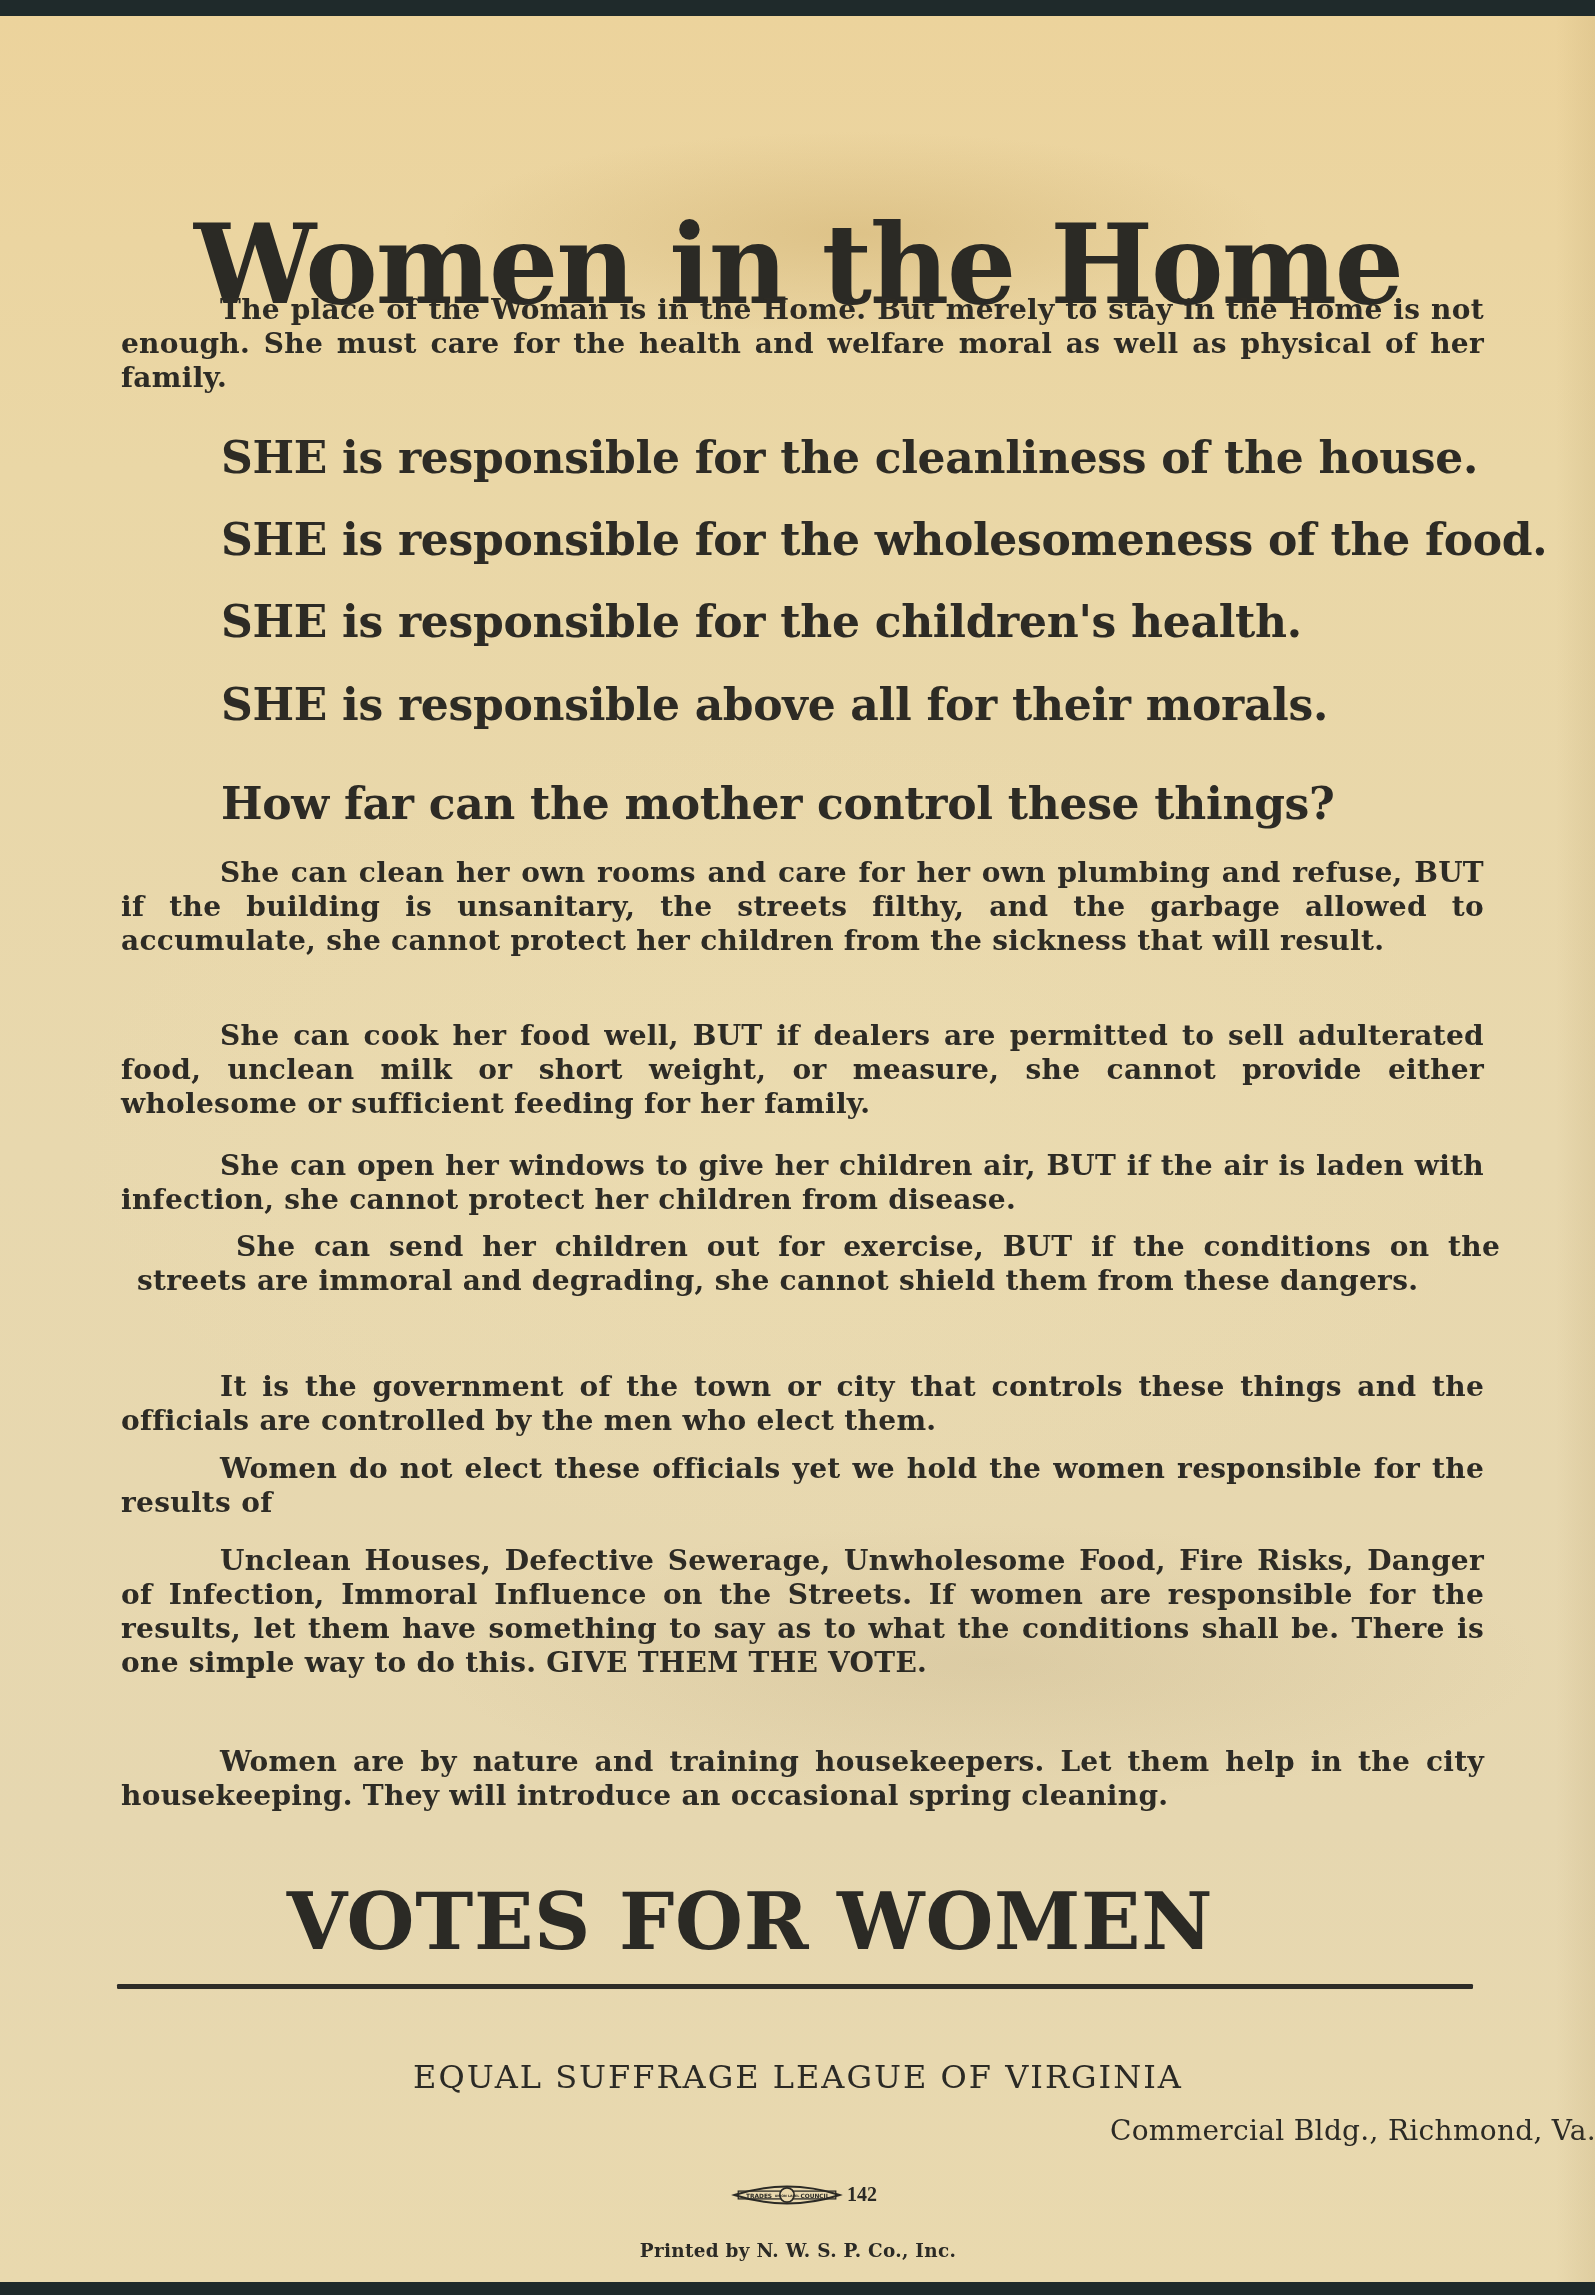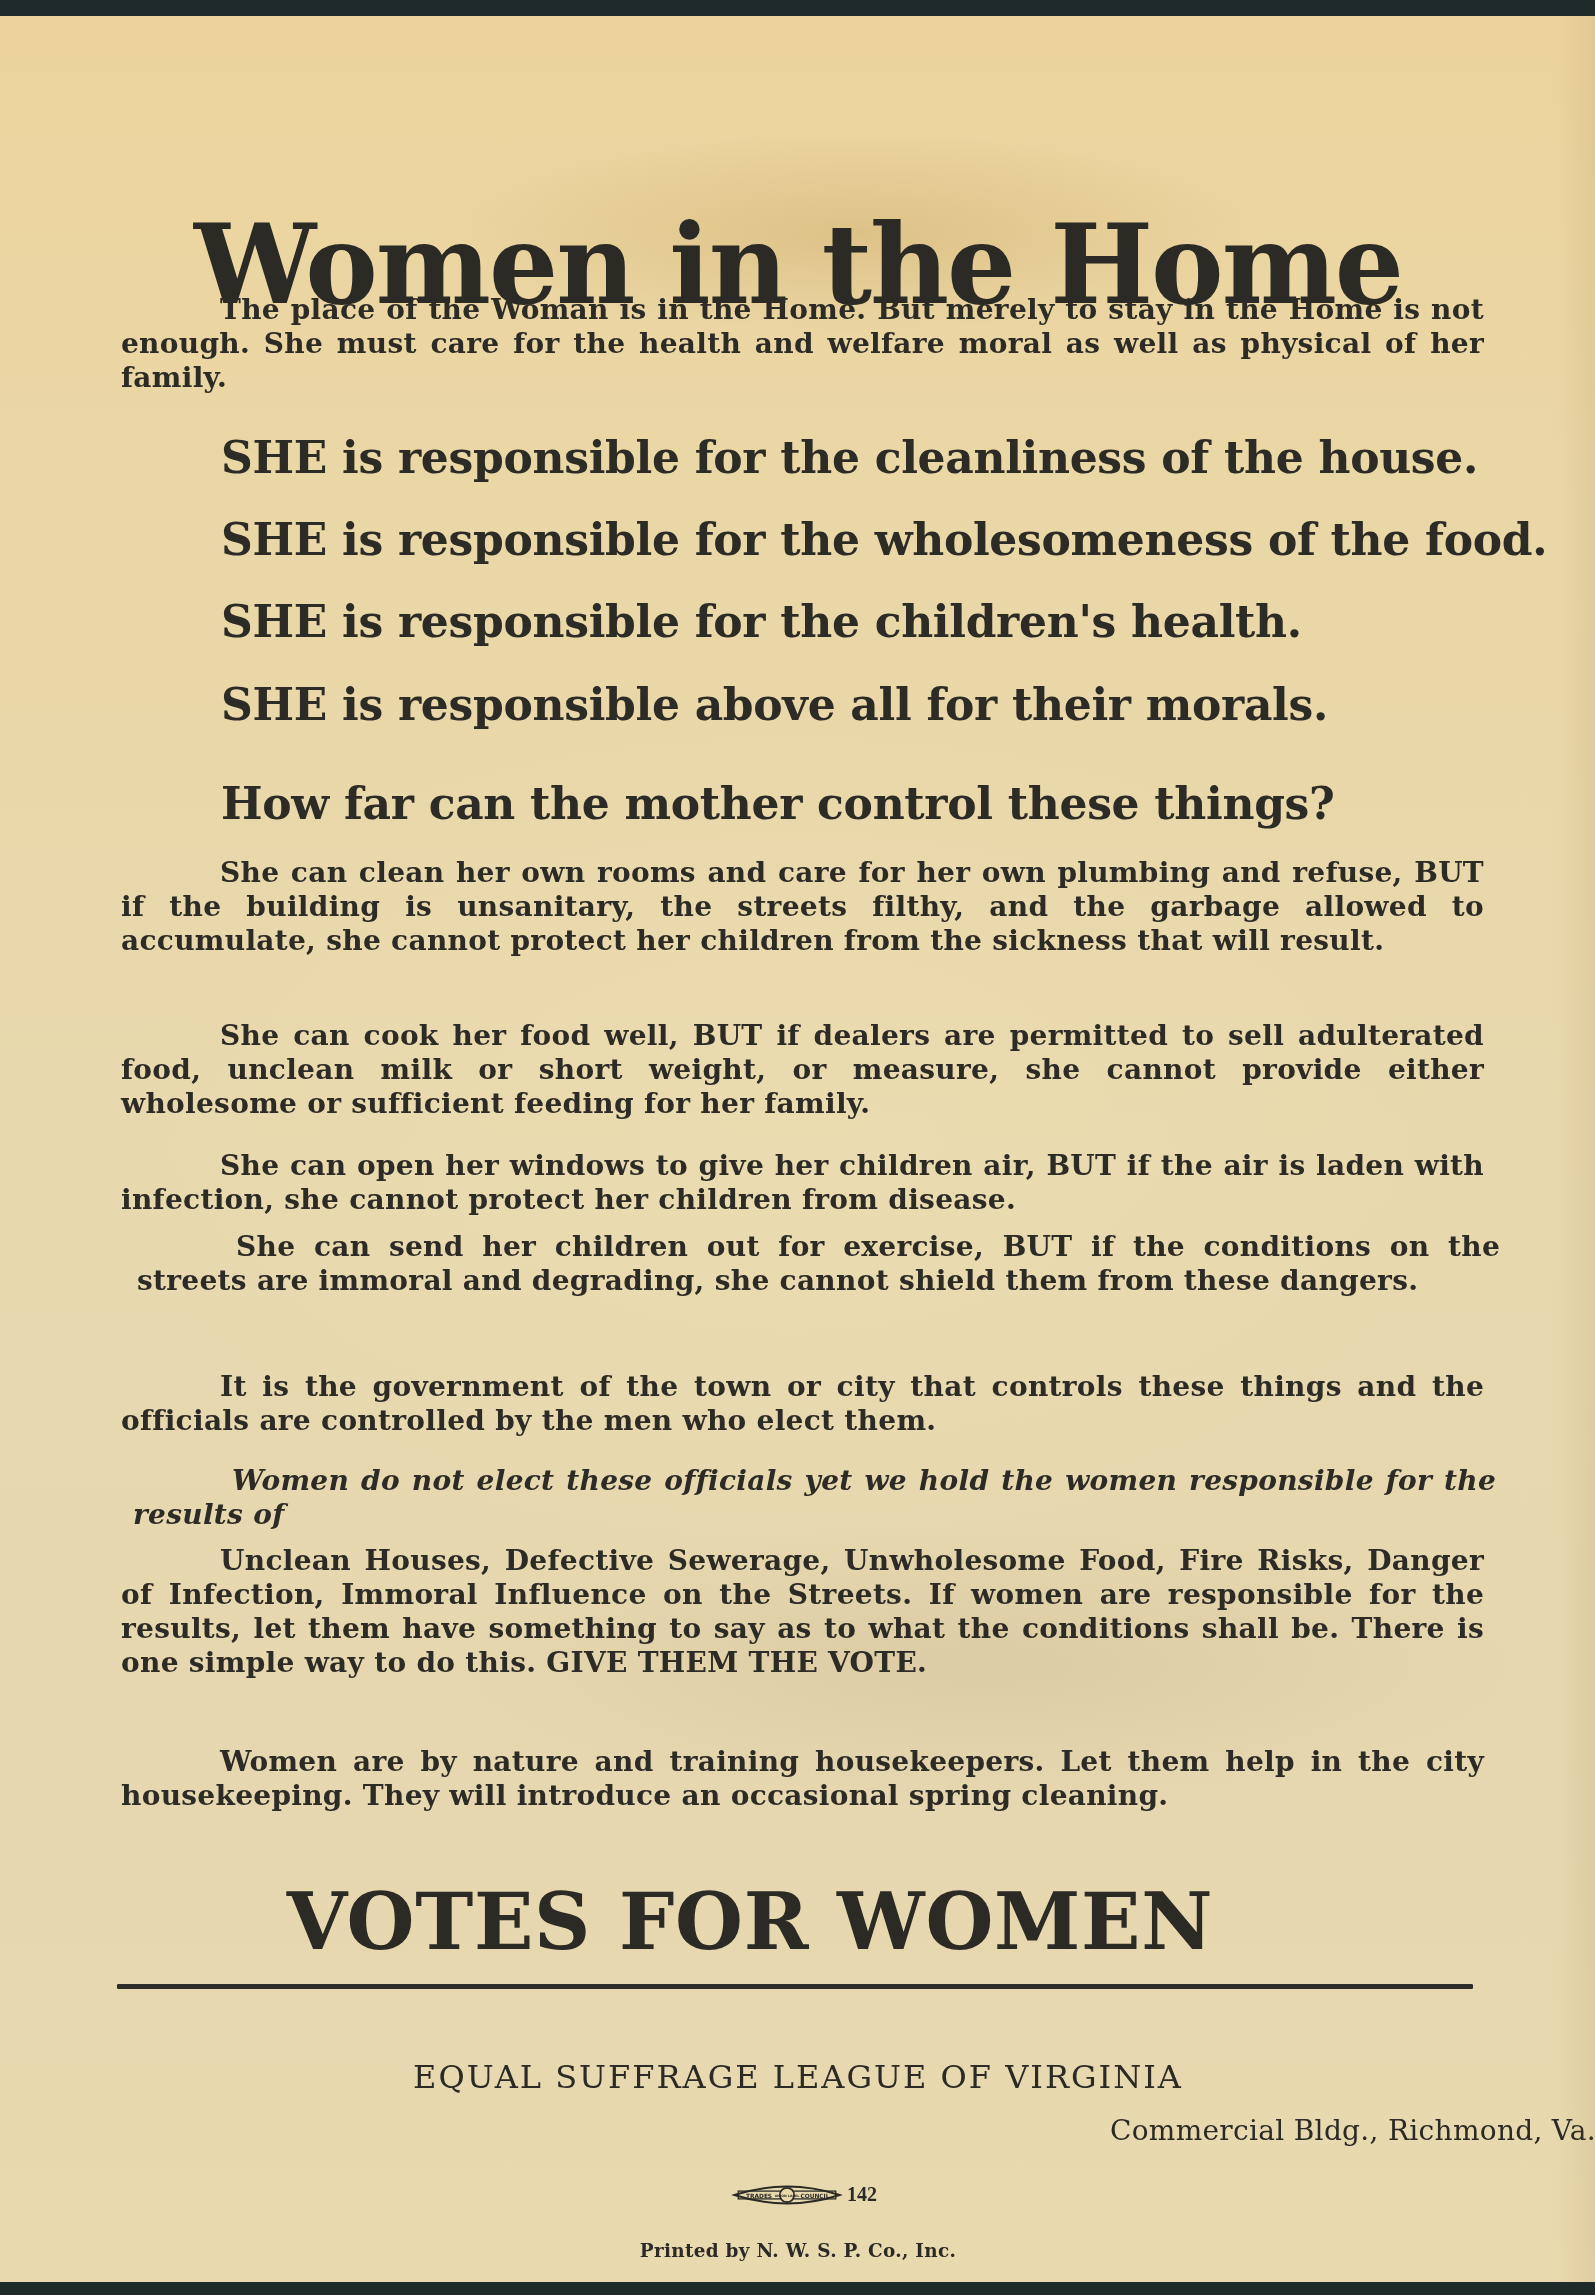--- a/index.html
+++ b/index.html
@@ -157,21 +157,21 @@
     <div class="she" style="top:504px;">SHE is responsible for the wholesomeness of the food.</div>
     <div class="she" style="top:586px;">SHE is responsible for the children's health.</div>
     <div class="she" style="top:669px;">SHE is responsible above all for their morals.</div>
     <div class="she" style="top:768px;">How far can the mother control these things?</div>
 
     <p class="para" style="top:840px; margin:0;">She can clean her own rooms and care for her own plumbing and refuse, BUT if the building is unsanitary, the streets filthy, and the garbage allowed to accumulate, she cannot protect her children from the sickness that will result.</p>
     <p class="para" style="top:1003px; margin:0;">She can cook her food well, BUT if dealers are permitted to sell adulterated food, unclean milk or short weight, or measure, she cannot provide either wholesome or sufficient feeding for her family.</p>
     <p class="para" style="top:1133px; margin:0;">She can open her windows to give her children air, BUT if the air is laden with infection, she cannot protect her children from disease.</p>
     <p class="para" style="top:1198px; margin:16px;">She can send her children out for exercise, BUT if the conditions on the streets are immoral and degrading, she cannot shield them from these dangers.</p>
     <p class="para" style="top:1354px; margin:0;">It is the government of the town or city that controls these things and the officials are controlled by the men who elect them.</p>
-    <p class="para" style="top:1436px; margin:12px;font-style:italic;">Women do not elect these officials yet we hold the women responsible for the results of</p>
+    <p class="para" style="top:1436px; margin:0;">Women do not elect these officials yet we hold the women responsible for the results of</p>
     <p class="para" style="top:1528px; margin:0;">Unclean Houses, Defective Sewerage, Unwholesome Food, Fire Risks, Danger of Infection, Immoral Influence on the Streets. If women are responsible for the results, let them have something to say as to what the conditions shall be. There is one simple way to do this. GIVE THEM THE VOTE.</p>
     <p class="para" style="top:1729px; margin:0;">Women are by nature and training housekeepers. Let them help in the city housekeeping. They will introduce an occasional spring cleaning.</p>
   </div>
 
   <div class="votes">VOTES FOR WOMEN</div>
 
   <div class="rule"></div>
 
   <div class="footer-line league">EQUAL SUFFRAGE LEAGUE OF VIRGINIA</div>
   <div class="footer-line address">Commercial Bldg., Richmond, Va.</div>

